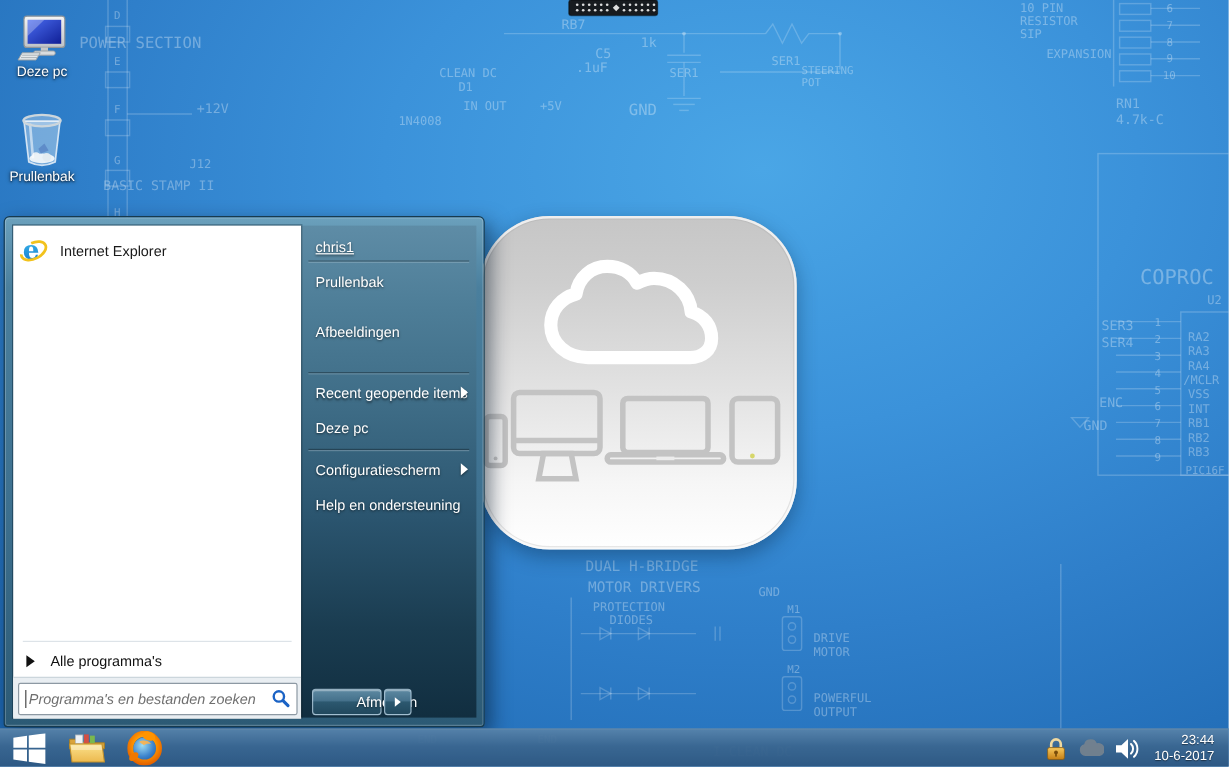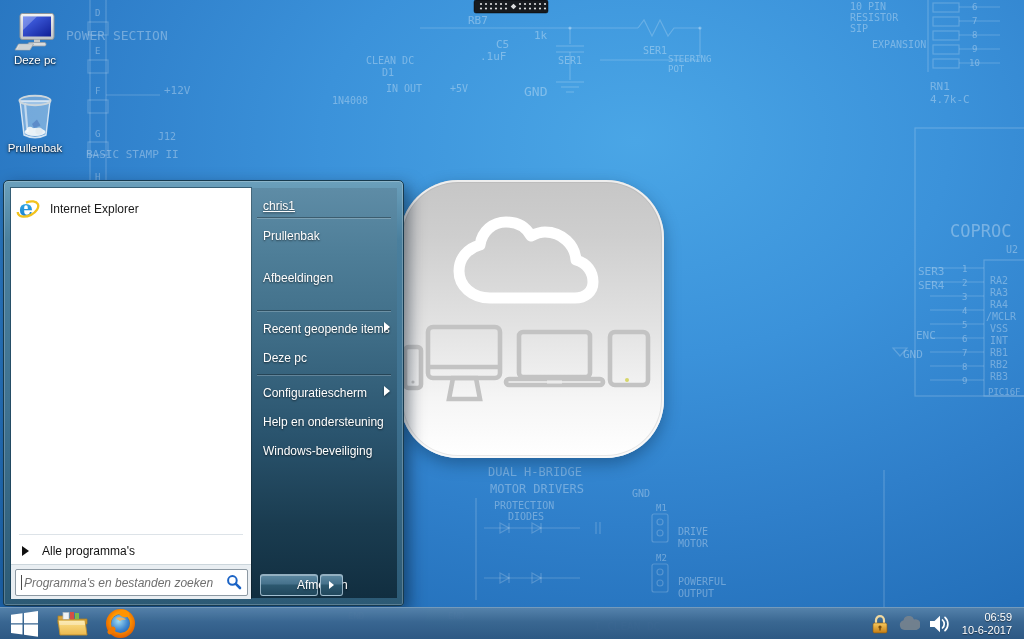--- a/index.html
+++ b/index.html
@@ -370,22 +370,20 @@
       <div class="sm-item" style="top:154px">
         <span class="lbl">Deze pc</span></div>
 
       <div class="sm-rsep" style="top:186px"></div>
 
       <div class="sm-item" style="top:218px">
         <span class="lbl">Help en ondersteuning</span></div>
       <div class="sm-item" style="top:189px">
         <span class="lbl">Configuratiescherm</span>
         <span class="sub"></span></div>
-      <div class="sm-item" style="top:247px">
-        <span class="lbl">Windows-beveiliging</span></div>
 
       <div class="sm-logoff">
         <button class="btn-glass btn-logoff">Afmelden</button>
         <button class="btn-glass btn-logoff-arrow">
           <span class="tri"></span>
         </button>
       </div>
     </div>
   </div>
 
@@ -451,19 +449,19 @@
       </svg>
       <svg class="ticon" width="21" height="15" viewBox="0 0 21 15">
         <path d="M5.5,14 a5 5 0 0 1 -1,-9.8 a5.5 5.5 0 0 1 10.5,-0.8 a4.3 4.3 0 0 1 2.5,10.6 Z" fill="#74828e" opacity=".95"></path>
       </svg>
       <svg class="ticon" width="19" height="18" viewBox="0 0 19 18">
         <polygon points="0,6 4.5,6 10,0.8 10,17.2 4.5,12 0,12" fill="#ffffff"></polygon>
         <path d="M12.5,5 a5.5 5.5 0 0 1 0,8" fill="none" stroke="#ffffff" stroke-width="1.7" stroke-linecap="round"></path>
         <path d="M15,2.4 a9 9 0 0 1 0,13.2" fill="none" stroke="#ffffff" stroke-width="1.7" stroke-linecap="round"></path>
       </svg>
       <div class="clock">
-        <div>06:59</div>
+        <div>23:44</div>
         <div>10-6-2017</div>
       </div>
     </div>
   </div>
 
 </div>
 
 </body></html>

